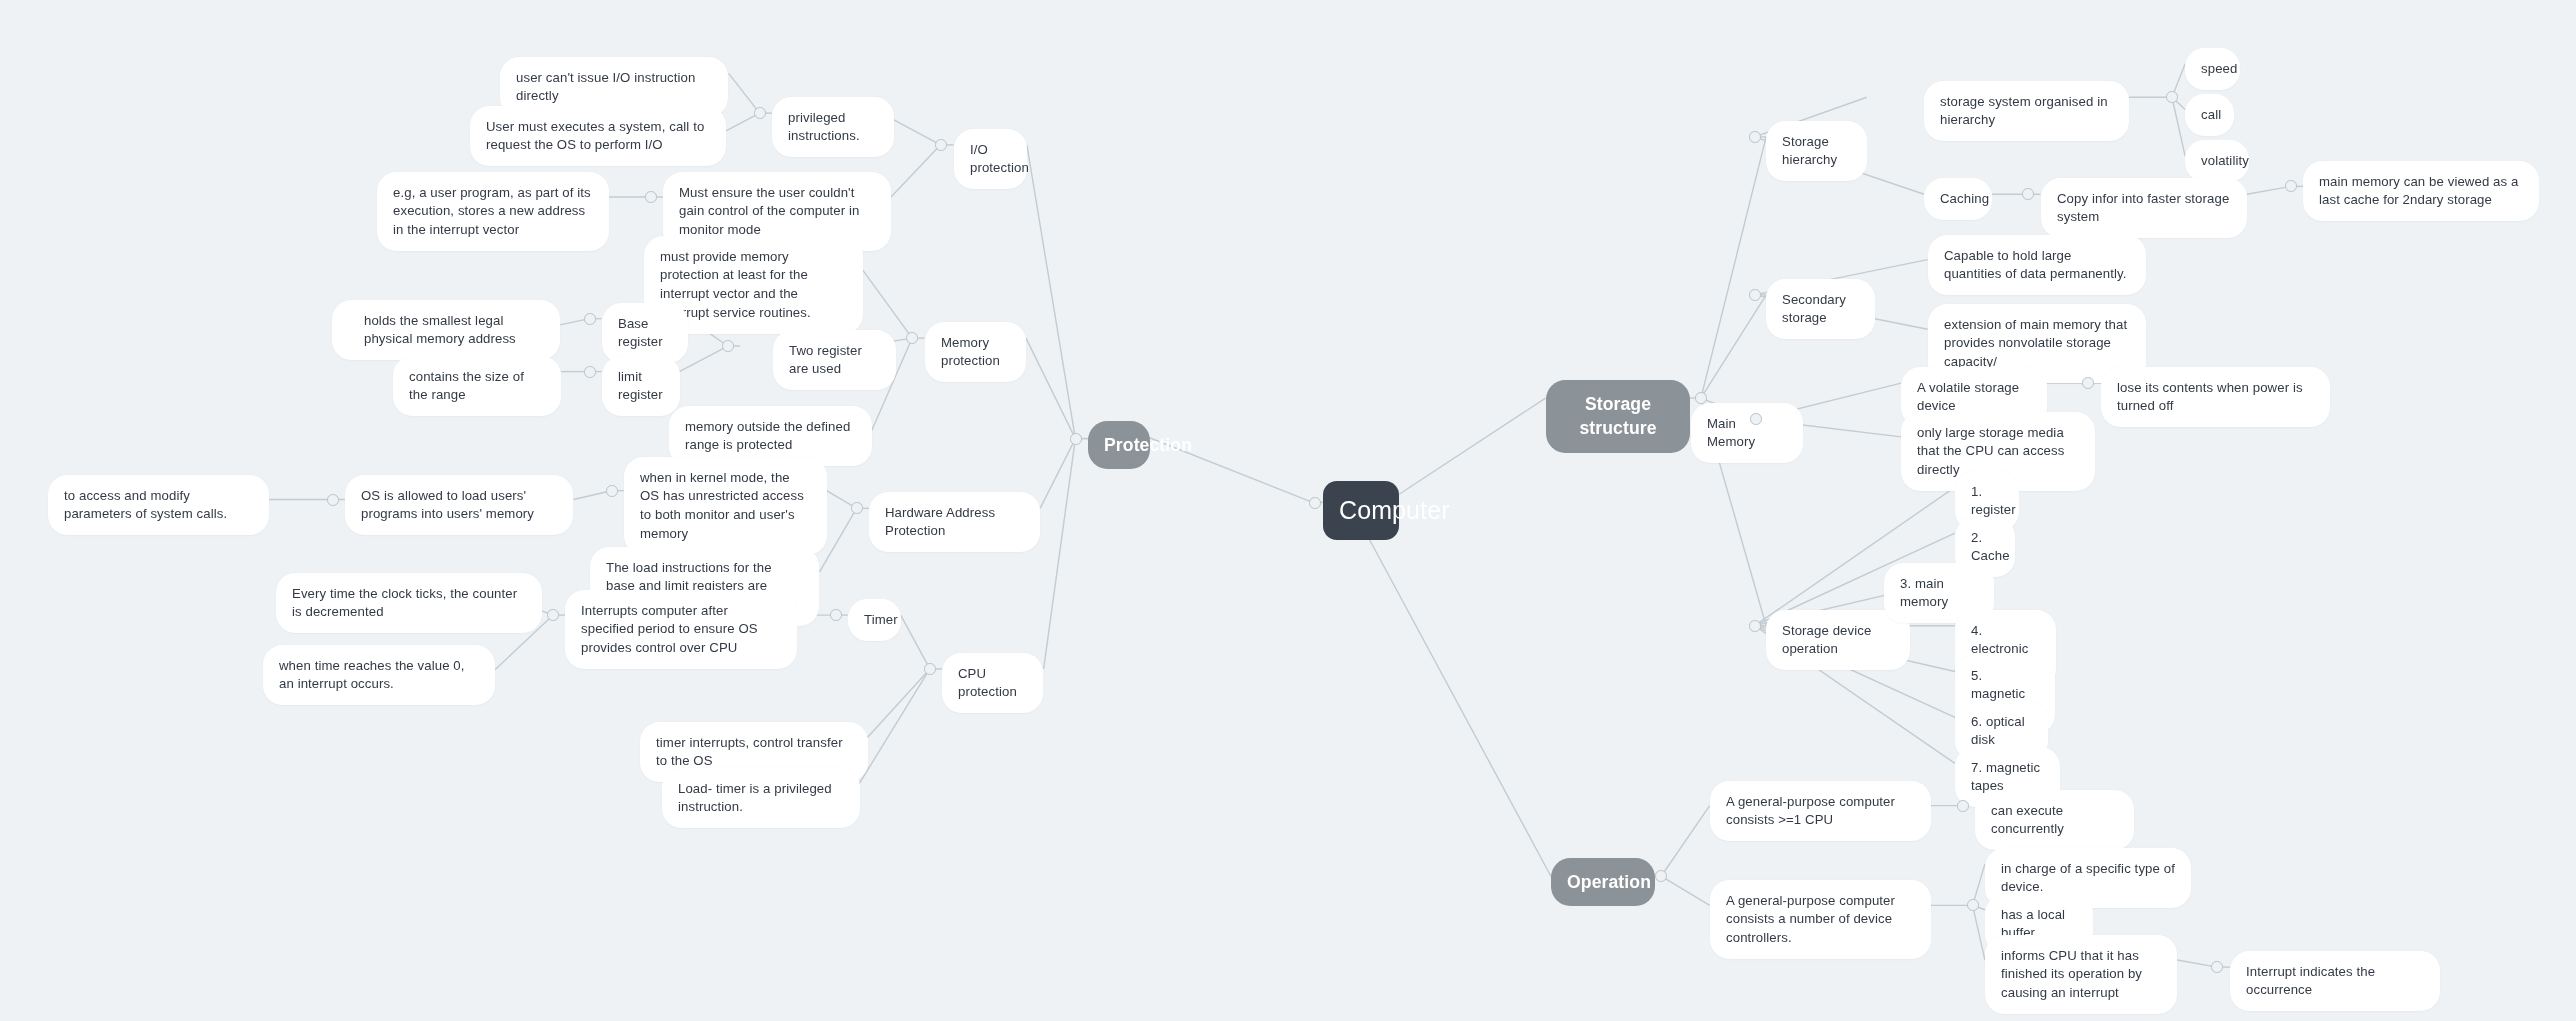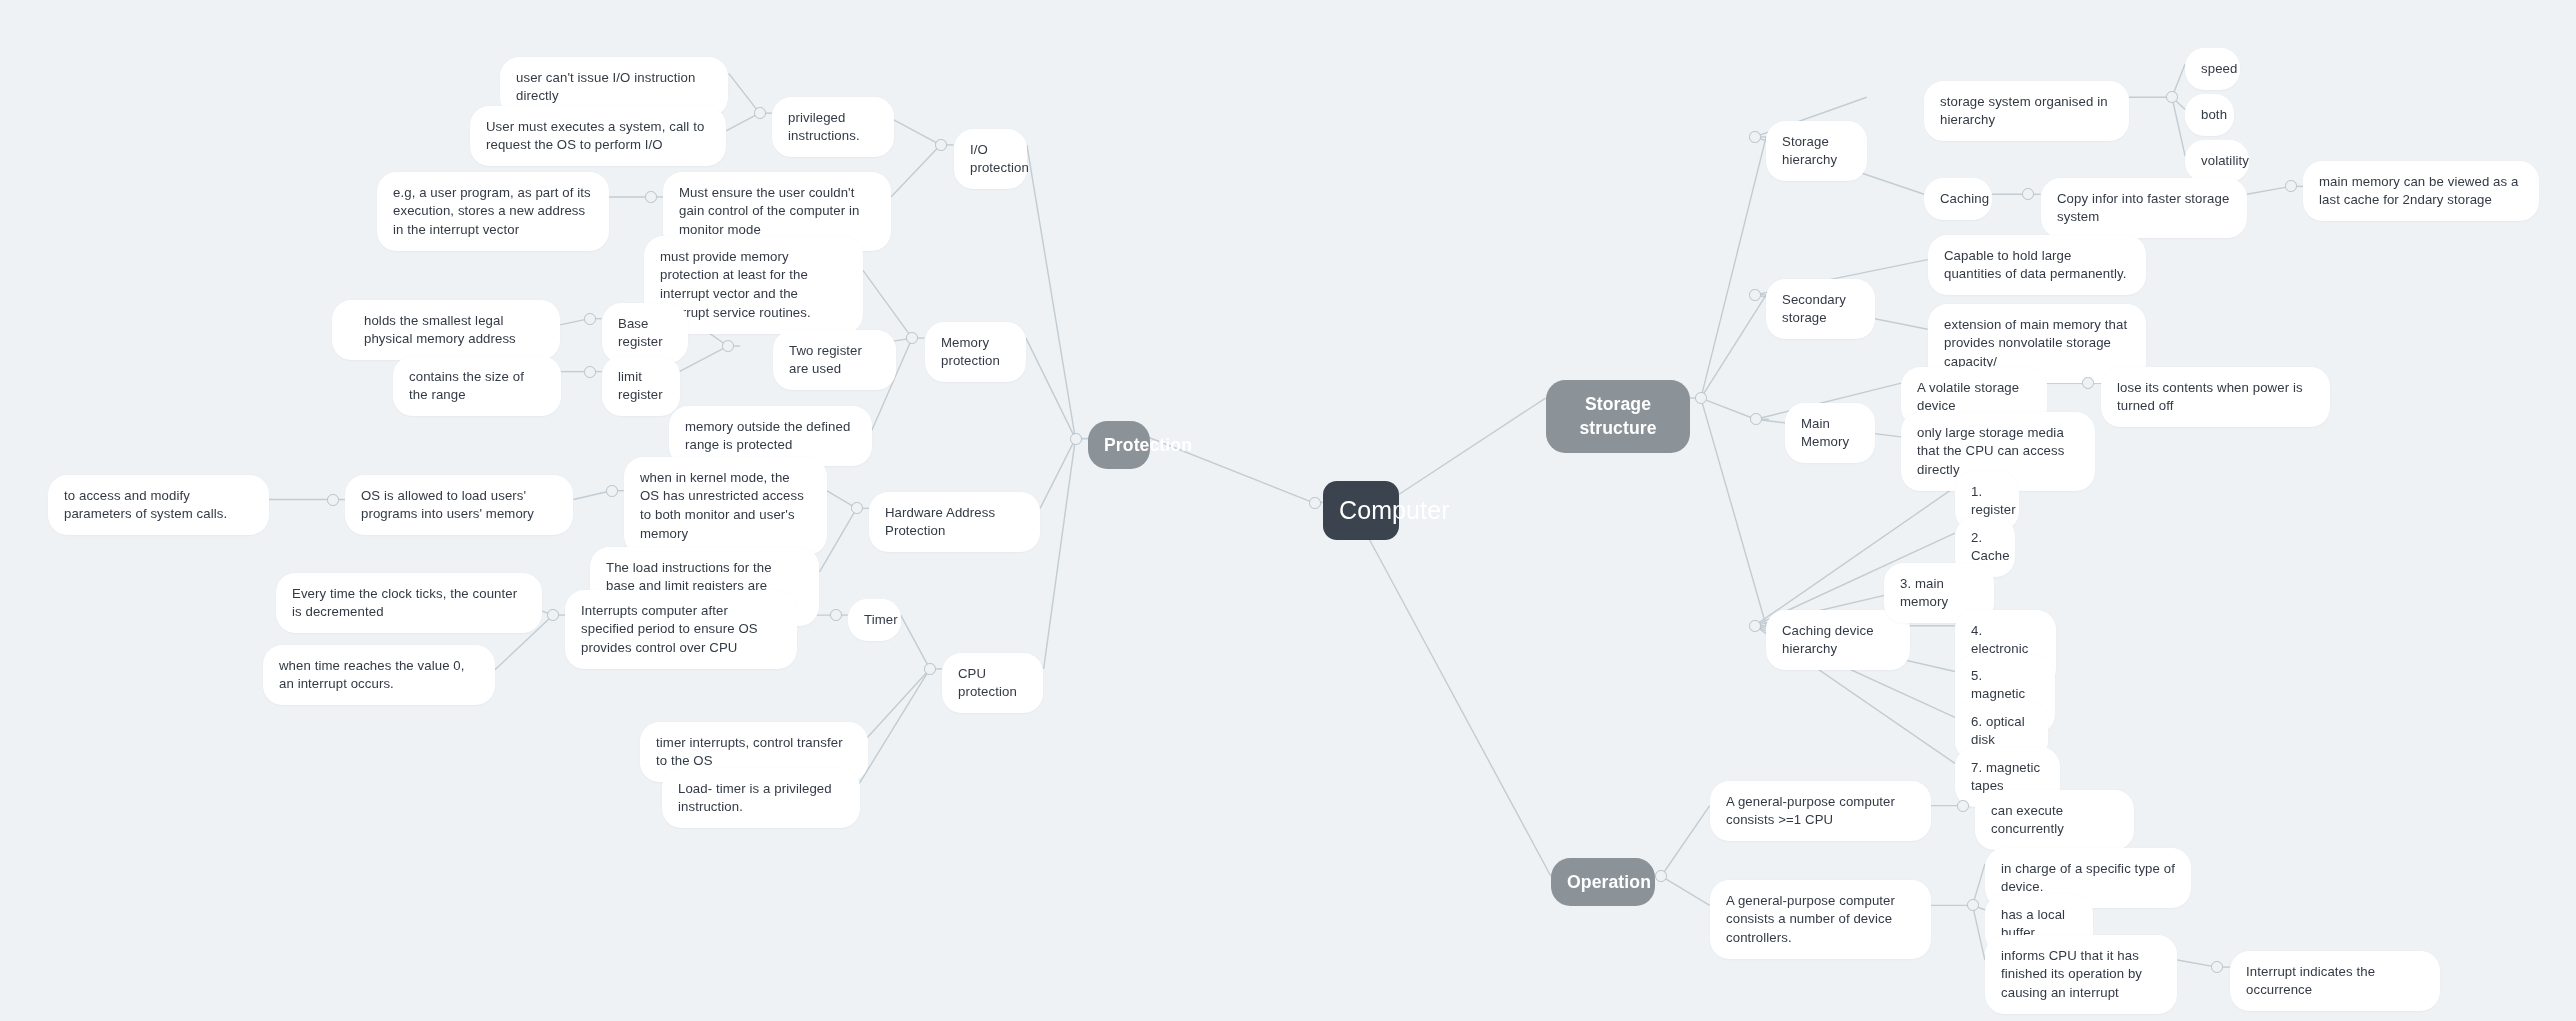--- a/index.html
+++ b/index.html
@@ -234,21 +234,21 @@
     <div class="node" style="left: 1766px; top: 121px; width: 101px; min-height: 32px;">
       <span class="label">Storage hierarchy</span>
     </div>
     <div class="node" style="left: 1924px; top: 81px; width: 205px; min-height: 32px;">
       <span class="label">storage system organised in hierarchy</span>
     </div>
     <div class="node" style="left: 2185px; top: 48px; width: 55px; min-height: 32px;">
       <span class="label">speed</span>
     </div>
     <div class="node" style="left: 2185px; top: 94px; width: 49px; min-height: 32px;">
-      <span class="label">both</span>
+      <span class="label">call</span>
     </div>
     <div class="node" style="left: 2185px; top: 140px; width: 64px; min-height: 32px;">
       <span class="label">volatility</span>
     </div>
     <div class="node" style="left: 1924px; top: 178px; width: 68px; min-height: 32px;">
       <span class="label">Caching</span>
     </div>
     <div class="node" style="left: 2041px; top: 178px; width: 206px; min-height: 32px;">
       <span class="label">Copy infor into faster storage system</span>
     </div>
@@ -257,34 +257,34 @@
     </div>
     <div class="node" style="left: 1766px; top: 279px; width: 109px; min-height: 32px;">
       <span class="label">Secondary storage</span>
     </div>
     <div class="node" style="left: 1928px; top: 235px; width: 218px; min-height: 49px;">
       <span class="label">Capable to hold large quantities of data permanently.</span>
     </div>
     <div class="node" style="left: 1928px; top: 304px; width: 218px; min-height: 49px;">
       <span class="label">extension of main memory that provides nonvolatile storage capacity/</span>
     </div>
-    <div class="node" style="left: 1785px; top: 403px; width: 90px; min-height: 32px;">
+    <div class="node" style="left: 1691px; top: 403px; width: 112px; min-height: 32px;">
       <span class="label">Main Memory</span>
     </div>
     <div class="node" style="left: 1901px; top: 367px; width: 146px; min-height: 32px;">
       <span class="label">A volatile storage device</span>
     </div>
     <div class="node" style="left: 2101px; top: 367px; width: 229px; min-height: 32px;">
       <span class="label">lose its contents when power is turned off</span>
     </div>
     <div class="node" style="left: 1901px; top: 412px; width: 194px; min-height: 49px;">
       <span class="label">only large storage media that the CPU can access directly</span>
     </div>
     <div class="node" style="left: 1766px; top: 610px; width: 144px; min-height: 32px;">
-      <span class="label">Caching device hierarchy</span>
+      <span class="label">Storage device operation</span>
     </div>
     <div class="node" style="left: 1955px; top: 471px; width: 64px; min-height: 32px;">
       <span class="label">1. register</span>
     </div>
     <div class="node" style="left: 1955px; top: 517px; width: 60px; min-height: 32px;">
       <span class="label">2. Cache</span>
     </div>
     <div class="node" style="left: 1884px; top: 563px; width: 110px; min-height: 32px;">
       <span class="label">3. main memory</span>
     </div>

